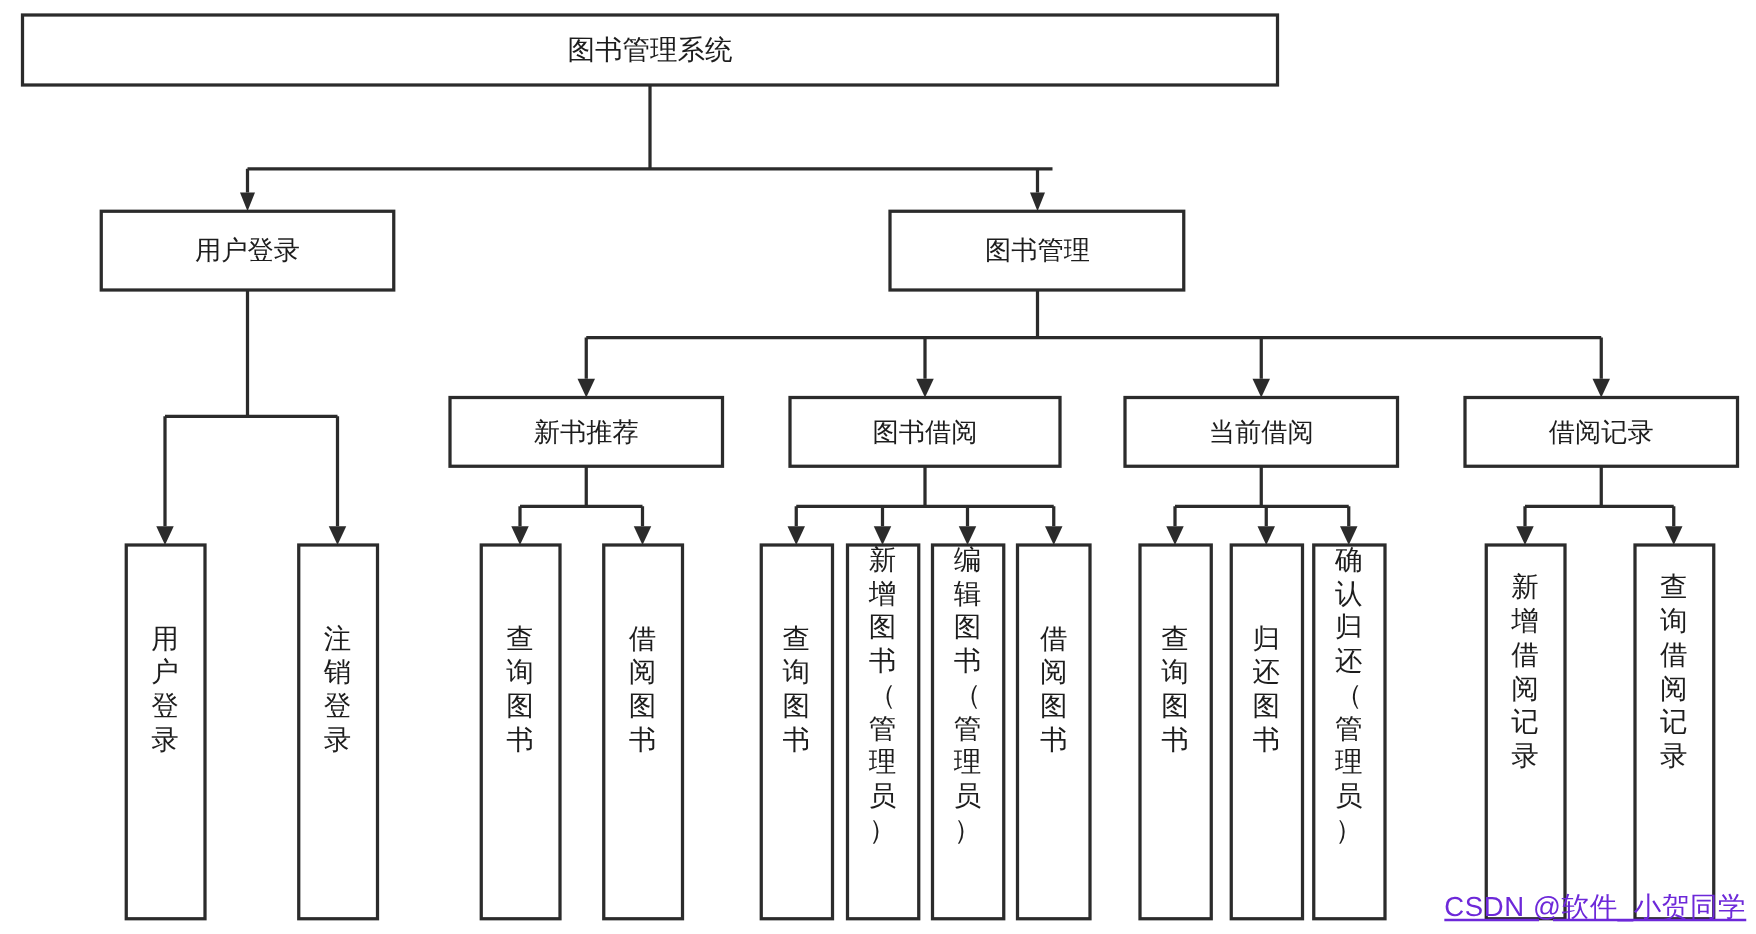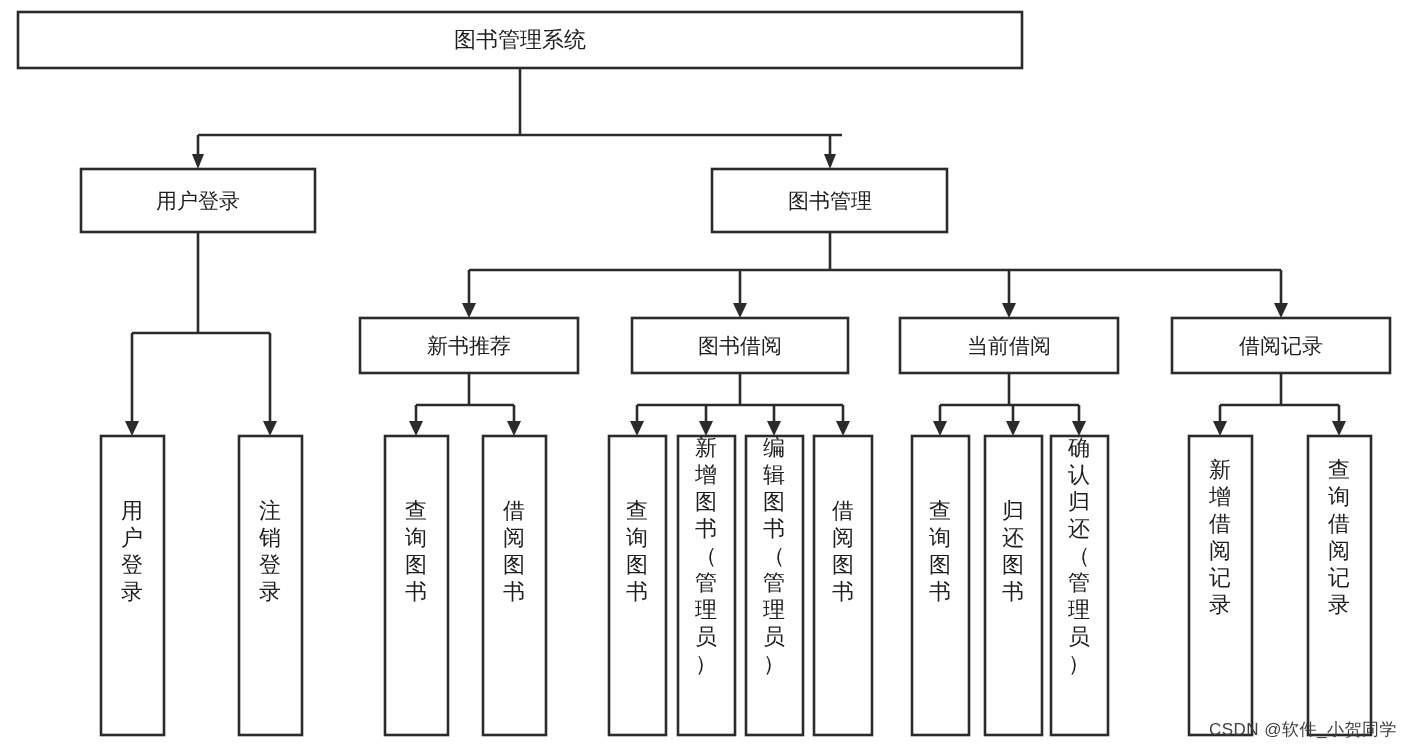--- a/index.html
+++ b/index.html
@@ -48,25 +48,26 @@
   }
   .arrow-head {
     fill: #2b2b2b;
     stroke: none;
   }
   .watermark {
     position: absolute;
     right: 8px;
     bottom: 6px;
     font-family: "Liberation Sans", "DejaVu Sans", sans-serif;
-    font-size: 17px;
-    color: #404040;
+    font-size: 22px;
+    color: #6d28d9;
     letter-spacing: 0.5px;
     white-space: nowrap;
     pointer-events: none;
+    text-decoration: underline;
   }
 </style>
 </head>
 <body>
 
 <svg id="diagram" viewBox="0 0 1405 747">
 
   <defs>
     <marker id="arrow" viewBox="0 0 12 14" refX="1" refY="7" markerWidth="12" markerHeight="14" orient="auto-start-reverse" markerUnits="userSpaceOnUse">
       <path d="M 0 0 L 12 7 L 0 14 L 3 7 Z" class="arrow-head"></path>

